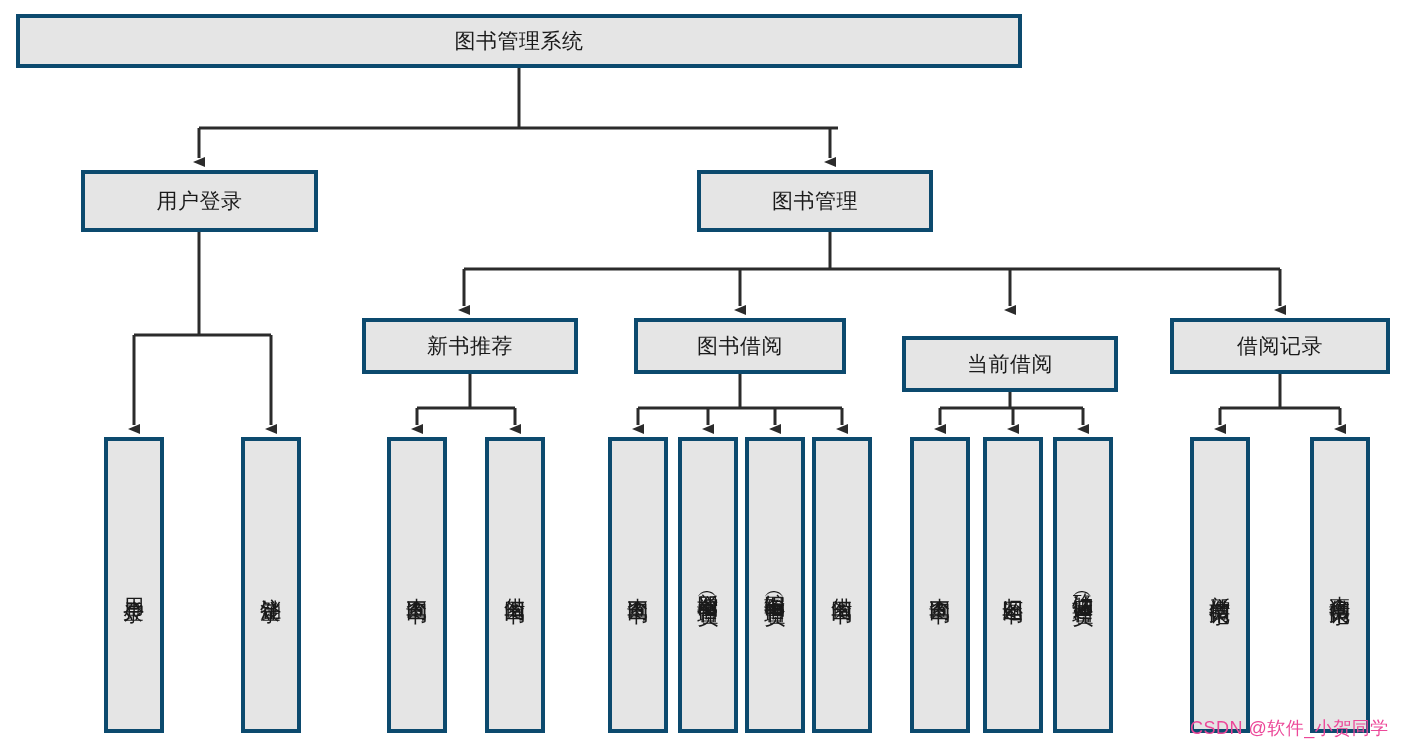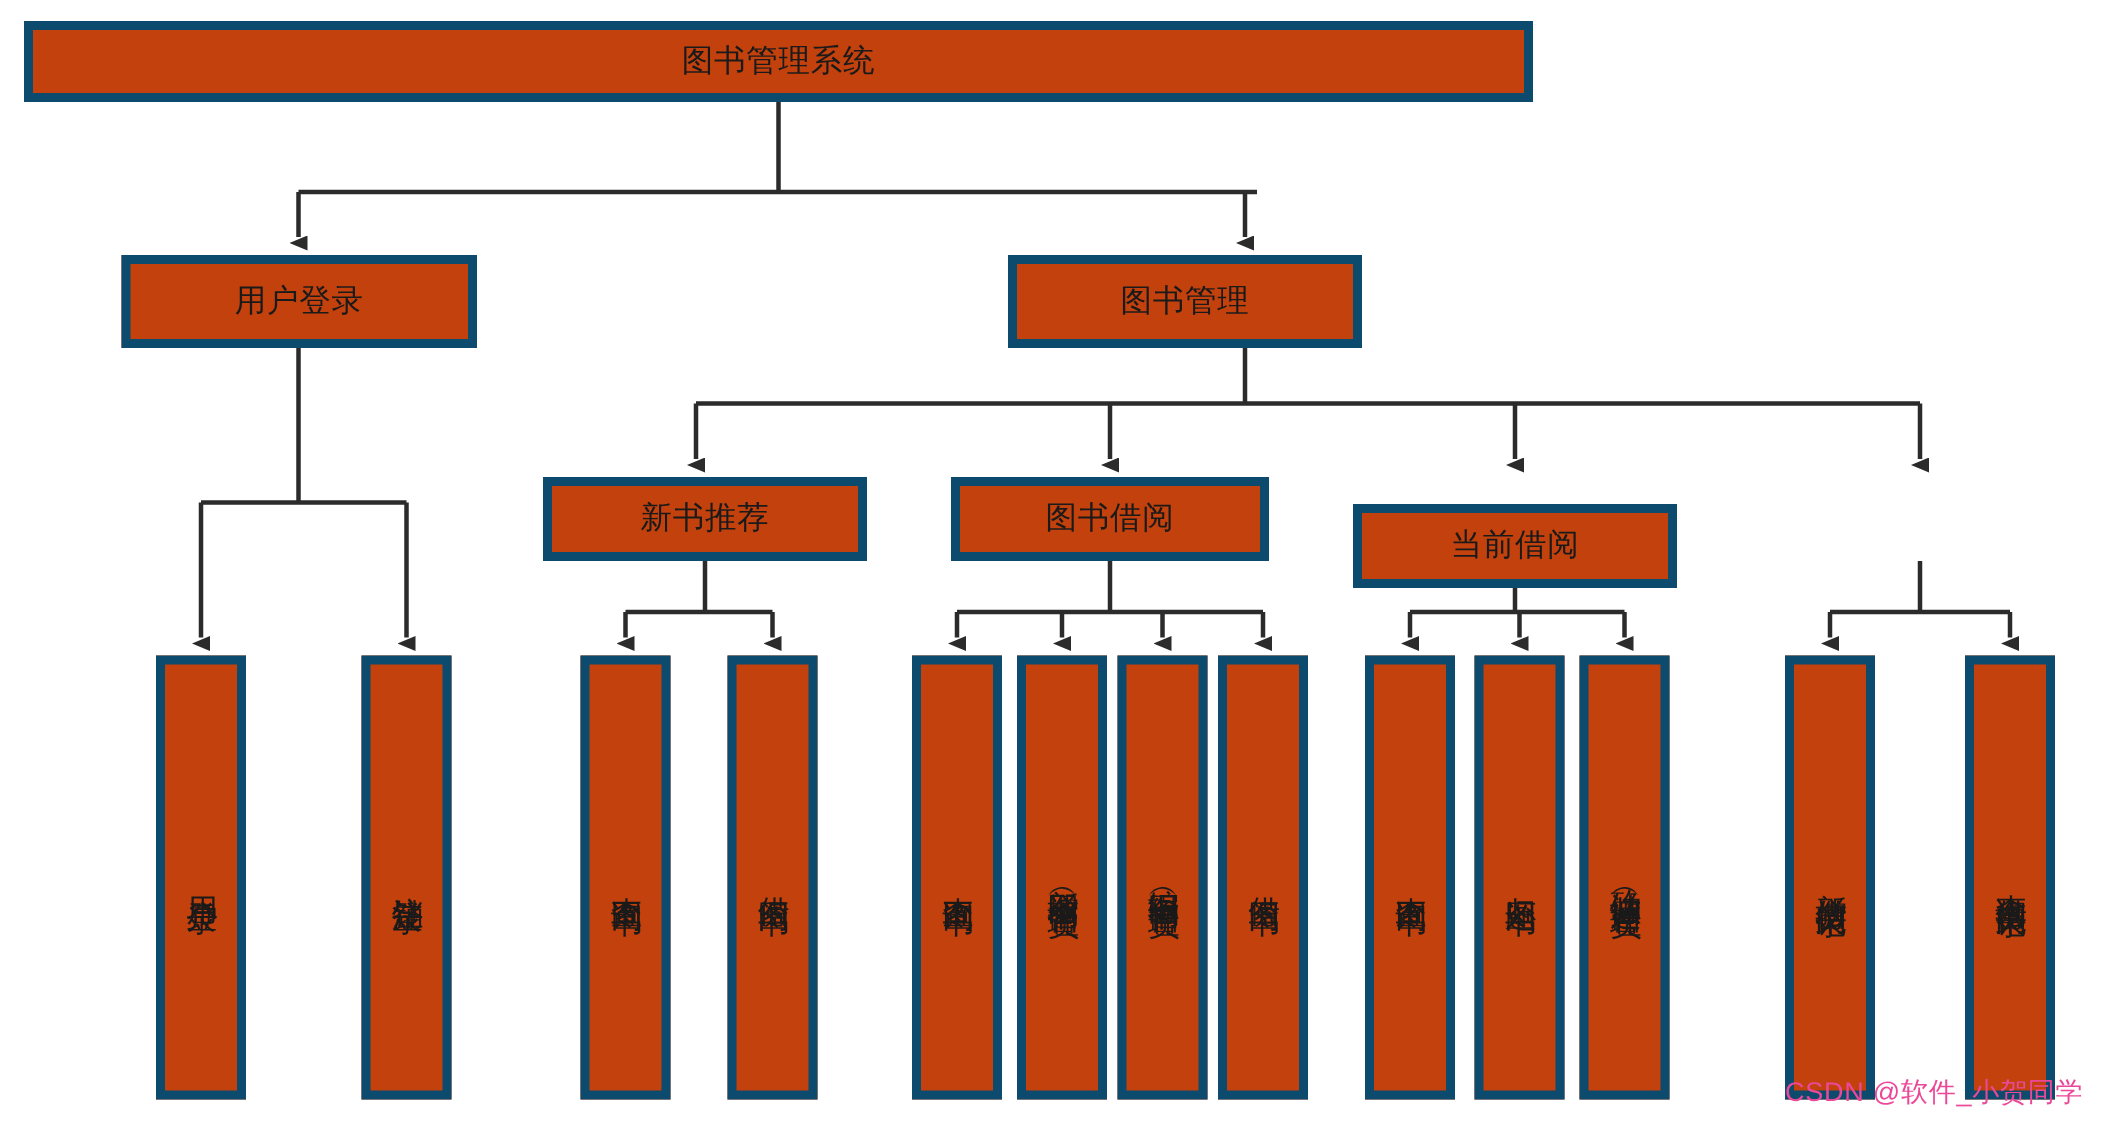--- a/index.html
+++ b/index.html
@@ -20,22 +20,22 @@
   #wires {
     position: absolute;
     left: 0;
     top: 0;
     width: 1405px;
     height: 747px;
   }
   .node {
     position: absolute;
     box-sizing: border-box;
-    background: #c2410c;
-    border: 6px solid #0c4a6e;
+    background: #e5e5e5;
+    border: 4px solid #0c4a6e;
     display: flex;
     align-items: center;
     justify-content: center;
     color: #1a1a1a;
   }
   .node .label {
     display: block;
     text-align: center;
     line-height: 1.22;
     letter-spacing: 0.5px;
@@ -122,32 +122,35 @@
     </g>
   </svg>
 
   <div class="node root horiz" style="left:16px; top:14px; width:1006px; height:54px;">
     <span class="label">图书管理系统</span>
   </div>
 
   <div class="node horiz" style="left:81px; top:170px; width:237px; height:62px;">
     <span class="label">用户登录</span>
   </div>
-  <div class="node horiz" style="left:672px; top:170px; width:236px; height:62px;">
+  <div class="node horiz" style="left:697px; top:170px; width:236px; height:62px;">
     <span class="label">图书管理</span>
   </div>
 
   <div class="node horiz" style="left:362px; top:318px; width:216px; height:56px;">
     <span class="label">新书推荐</span>
   </div>
   <div class="node horiz" style="left:634px; top:318px; width:212px; height:56px;">
     <span class="label">图书借阅</span>
   </div>
   <div class="node horiz" style="left:902px; top:336px; width:216px; height:56px;">
     <span class="label">当前借阅</span>
+  </div>
+  <div class="node horiz" style="left:1170px; top:318px; width:220px; height:56px;">
+    <span class="label">借阅记录</span>
   </div>
 
   <div class="node vert" style="left:104px; top:437px; width:60px; height:296px;">
     <span class="label">用户登录</span>
   </div>
   <div class="node vert" style="left:241px; top:437px; width:60px; height:296px;">
     <span class="label">注销登录</span>
   </div>
 
   <div class="node vert" style="left:387px; top:437px; width:60px; height:296px;">

